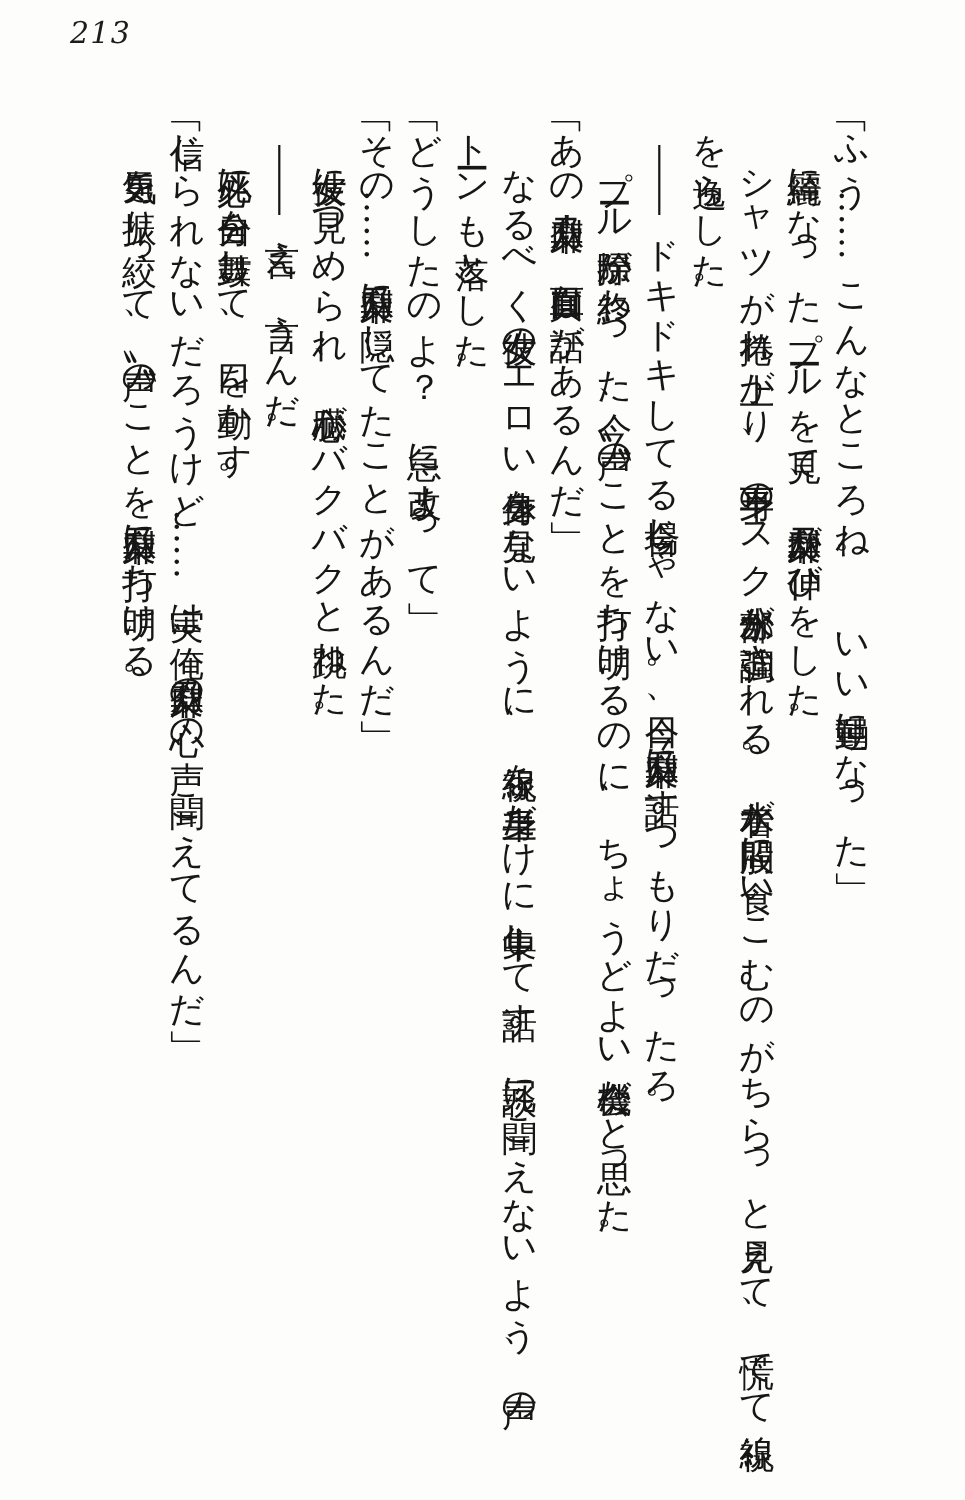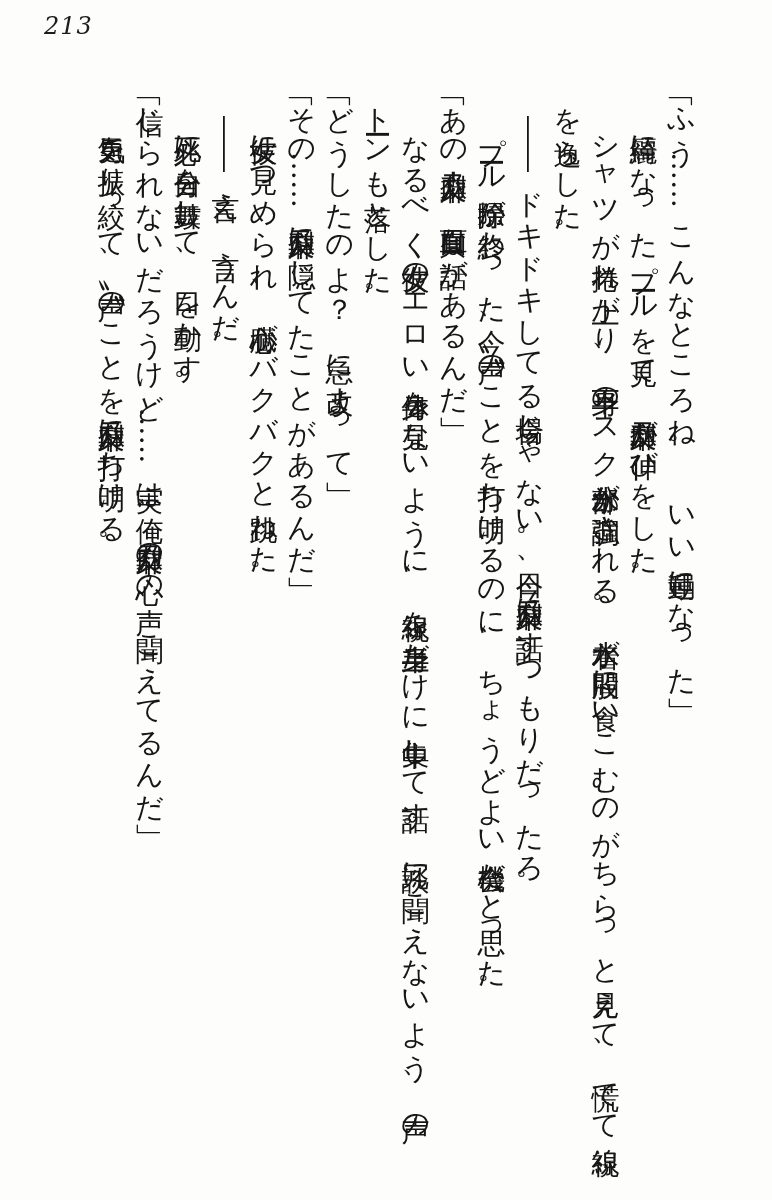--- a/index.html
+++ b/index.html
@@ -12,21 +12,21 @@
     width: 772px;
     height: 1200px;
     background: #fdfdfc;
     overflow: hidden;
     font-family: "DejaVu Serif", "Liberation Serif", serif;
     color: #151515;
   }
   .page-number {
     position: absolute;
     top: 12px;
-    left: 44px;
+    left: 56px;
     font-size: 24px;
     font-style: italic;
     font-family: "DejaVu Serif", "Liberation Serif", serif;
     color: #1c1c1c;
     letter-spacing: 1px;
   }
   .text-block {
     position: absolute;
     top: 88px;
     right: 72px;

